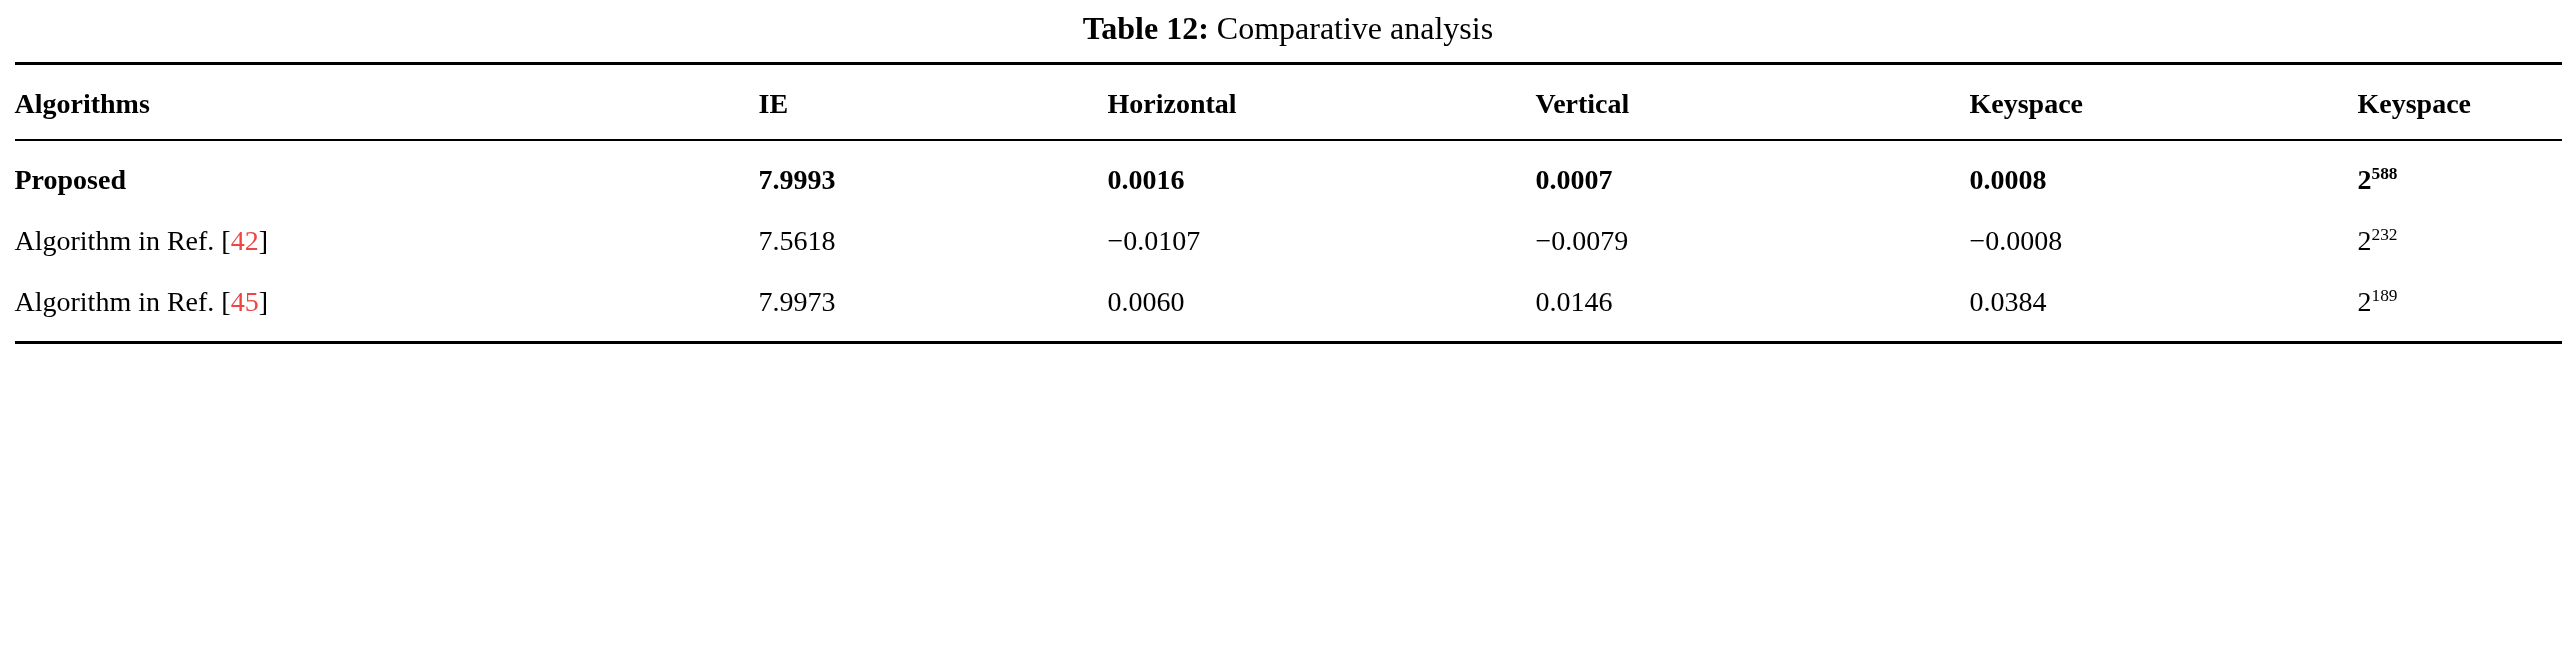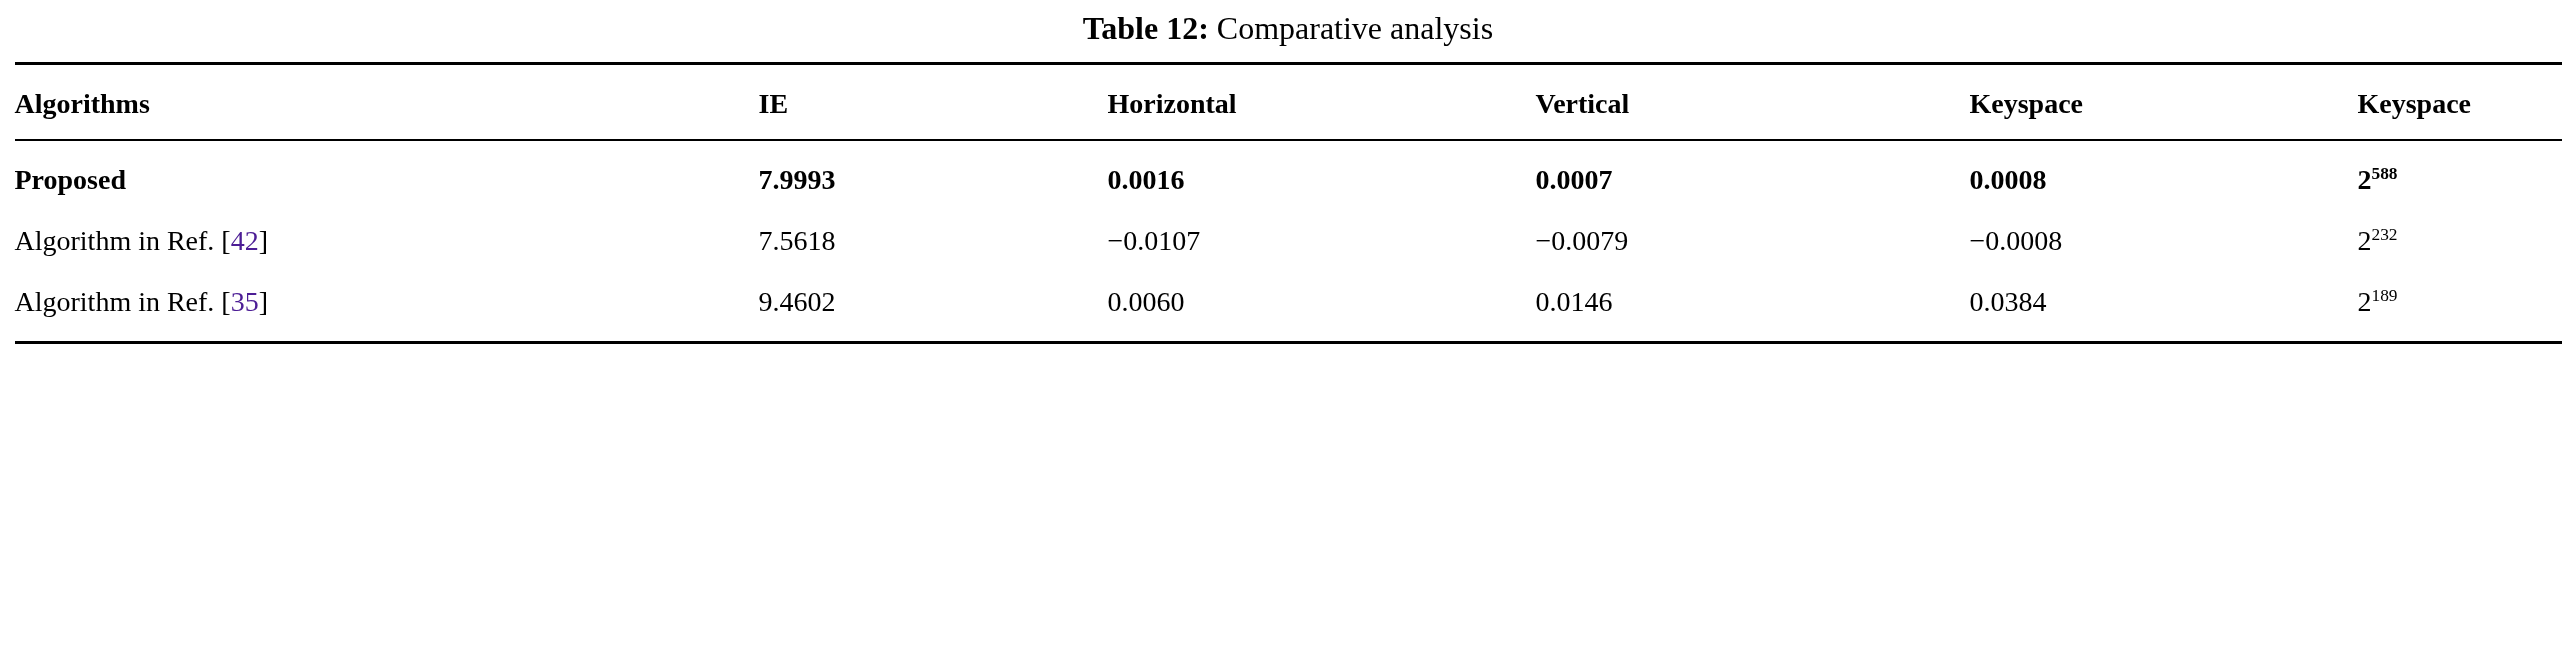--- a/index.html
+++ b/index.html
@@ -70,21 +70,21 @@
   tbody tr:first-child td {
     padding-top: 8px;
   }
   tbody tr:last-child td {
     padding-bottom: 9.2px;
   }
   .bold {
     font-weight: bold;
   }
   .ref-link {
-    color: #4c1d95;
+    color: #ef4444;
   }
   sup {
     font-size: 0.62em;
     vertical-align: super;
     line-height: 0;
   }
   
   .c-alg   { width: 744px; }
   .c-ie    { width: 349px; }
   .c-hor   { width: 428px; }
@@ -137,22 +137,22 @@
         <td>7.5618</td>
         <td>−0.0107</td>
         <td>−0.0079</td>
         <td>−0.0008</td>
         <td><span>2</span><sup>232</sup></td>
       </tr>
 
 
 
       <tr>
-        <td class="rule-bottom"><span>Algorithm in Ref. [</span><span class="ref-link">35</span><span>]</span></td>
-        <td class="rule-bottom">9.4602</td>
+        <td class="rule-bottom"><span>Algorithm in Ref. [</span><span class="ref-link">45</span><span>]</span></td>
+        <td class="rule-bottom">7.9973</td>
         <td class="rule-bottom">0.0060</td>
         <td class="rule-bottom">0.0146</td>
         <td class="rule-bottom">0.0384</td>
         <td class="rule-bottom"><span>2</span><sup>189</sup></td>
       </tr>
 
     </tbody>
   </table>
 </div>
 

